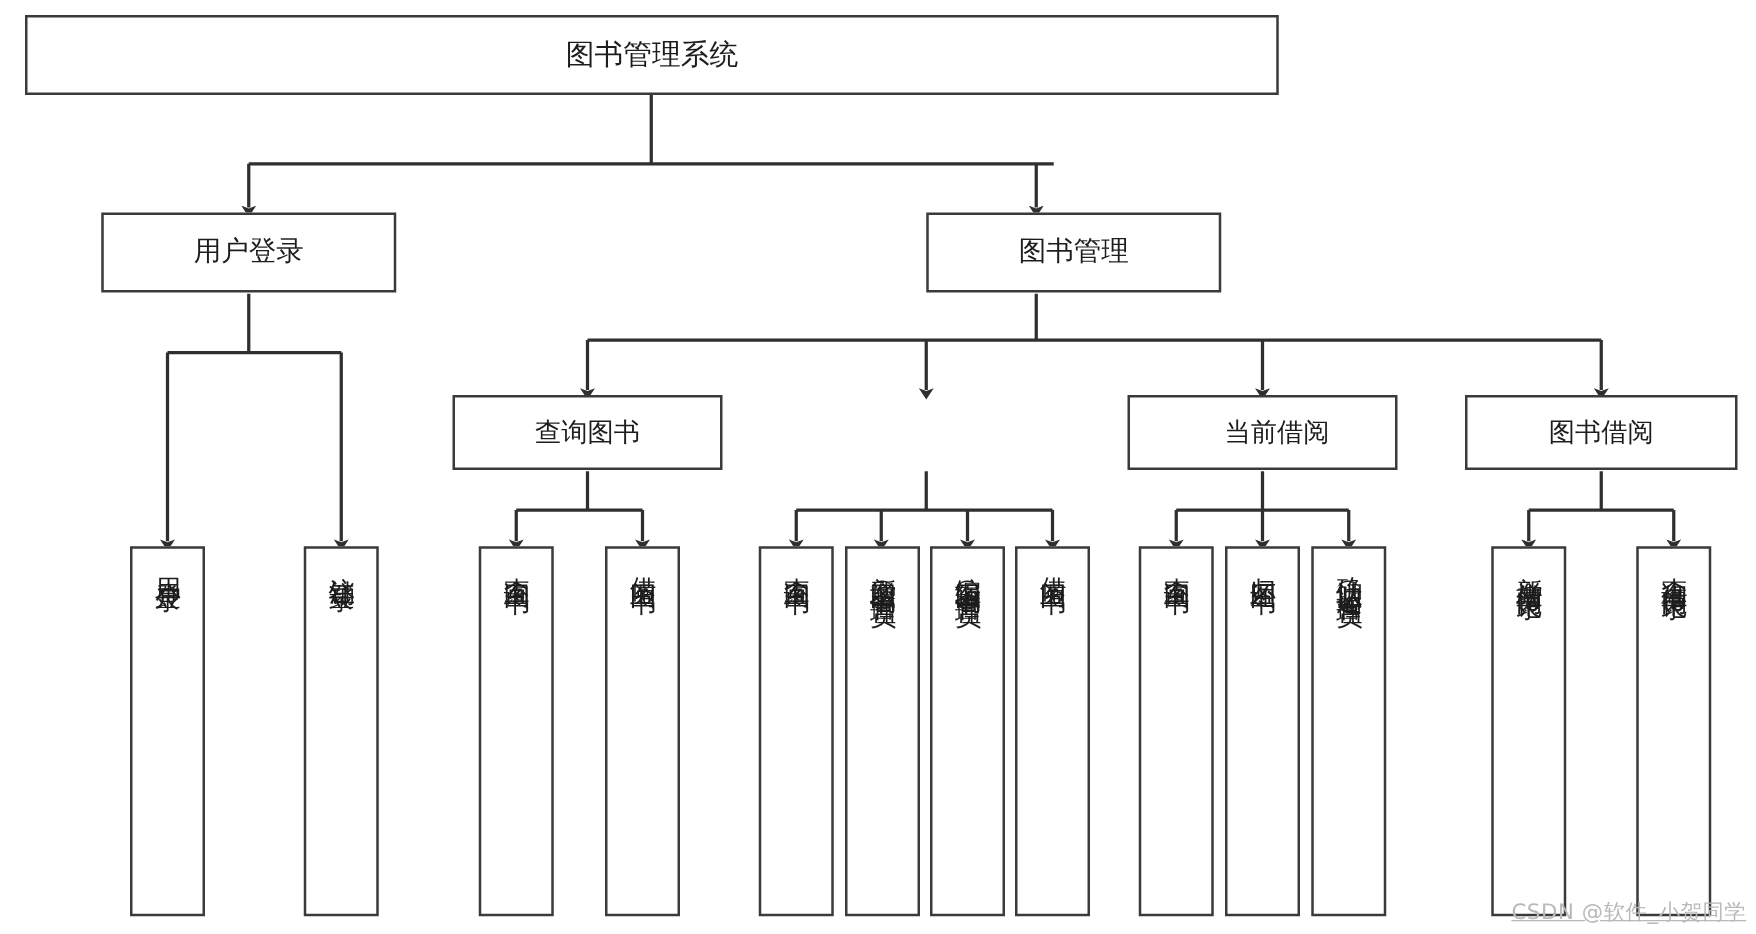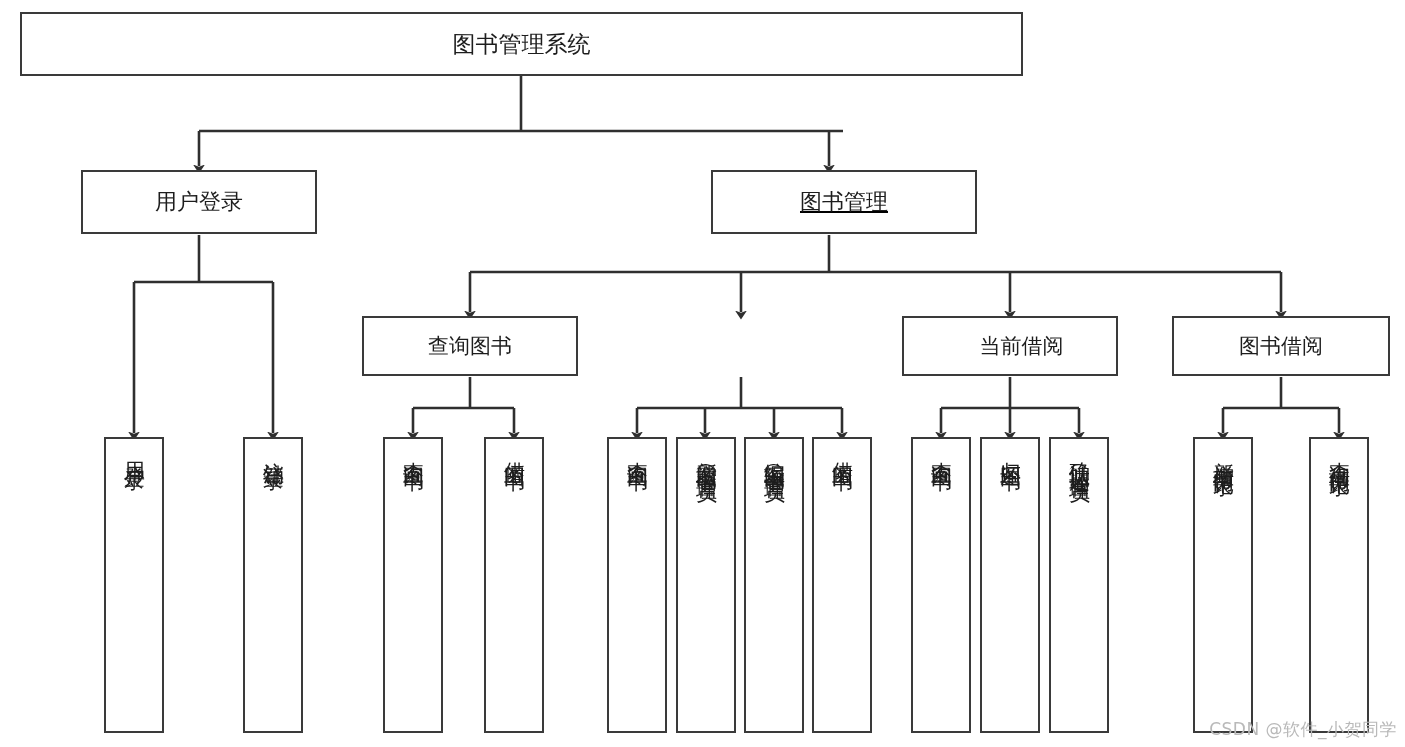--- a/index.html
+++ b/index.html
@@ -61,20 +61,21 @@
   #watermark {
     position: absolute;
     right: 8px;
     bottom: 6px;
     font-size: 17px;
     color: #b9b9b9;
     letter-spacing: 0.5px;
     z-index: 3;
     user-select: none;
     font-family: "DejaVu Sans", "Liberation Sans", sans-serif;
+    text-decoration: underline;
   }
 </style>
 </head>
 <body>
 
 <div id="canvas">
 
   <svg id="wires" viewBox="0 0 1405 747" xmlns="http://www.w3.org/2000/svg">
     <defs>
       <marker id="arrow" markerWidth="10" markerHeight="12" refX="1.5" refY="6" orient="auto" markerUnits="userSpaceOnUse">
@@ -126,21 +127,21 @@
   </svg>
 
   <div class="node lvl0" style="left:20px; top:12px; width:1003px; height:64px;">
     <span class="node-label">图书管理系统</span>
   </div>
 
   <div class="node lvl1" style="left:81px; top:170px; width:236px; height:64px;">
     <span class="node-label">用户登录</span>
   </div>
 
-  <div class="node lvl1" style="left:711px; top:170px; width:266px; height:64px;text-decoration:underline;">
+  <div class="node lvl1" style="left:741px; top:170px; width:236px; height:64px;">
     <span class="node-label">图书管理</span>
   </div>
 
   <div class="node lvl2" style="left:362px; top:316px; width:216px; height:60px;">
     <span class="node-label">查询图书</span>
   </div>
 
 
   <div class="node lvl2" style="left:902px; top:316px; width:216px; height:60px;padding-left:23px;">
     <span class="node-label">当前借阅</span>

